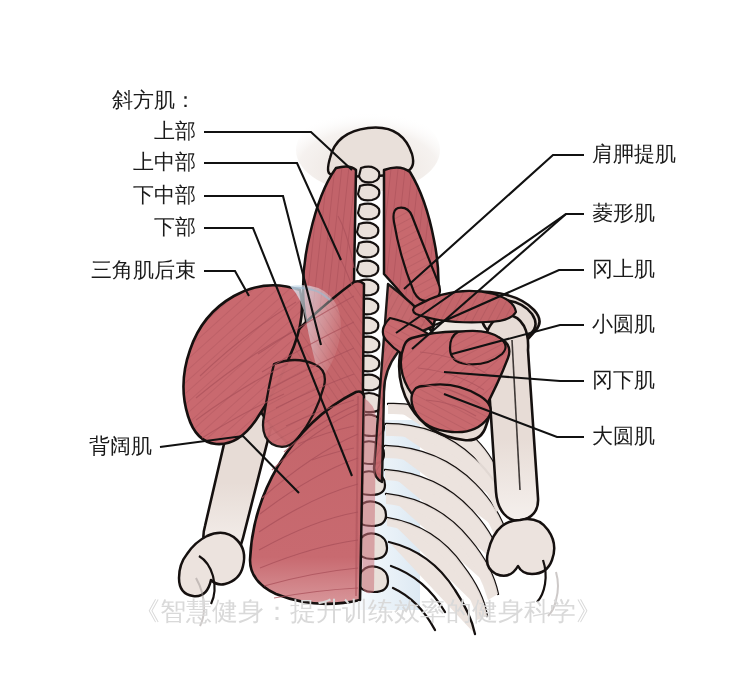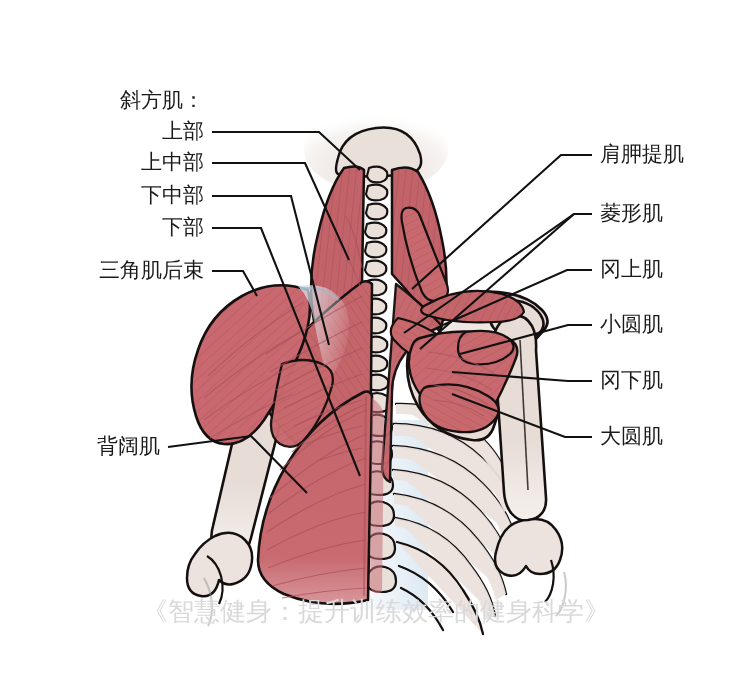--- a/index.html
+++ b/index.html
@@ -12,21 +12,20 @@
     width: 736px; height: 691px;
     position: relative;
     overflow: hidden;
     font-family: "DejaVu Sans", sans-serif;
   }
   #figure {
     position: absolute;
     inset: 0;
     width: 643px;
     height: 691px;
-    margin-left: 8px;
   }
   .label-text {
     font-family: "DejaVu Sans", sans-serif;
     font-size: 21px;
     fill: #1a1a1a;
     dominant-baseline: middle;
   }
   .label-text.left  { text-anchor: end; }
   .label-text.right { text-anchor: start; }
   .watermark-text {

